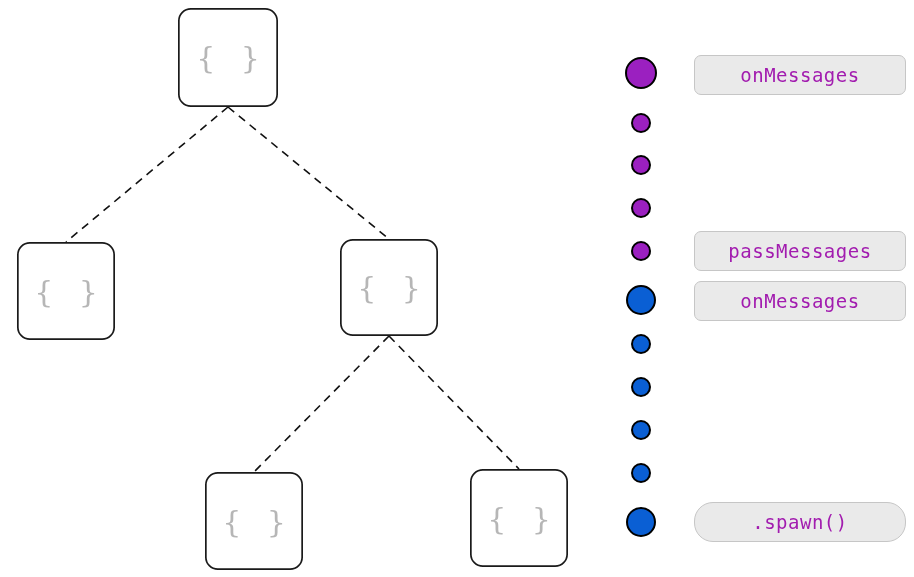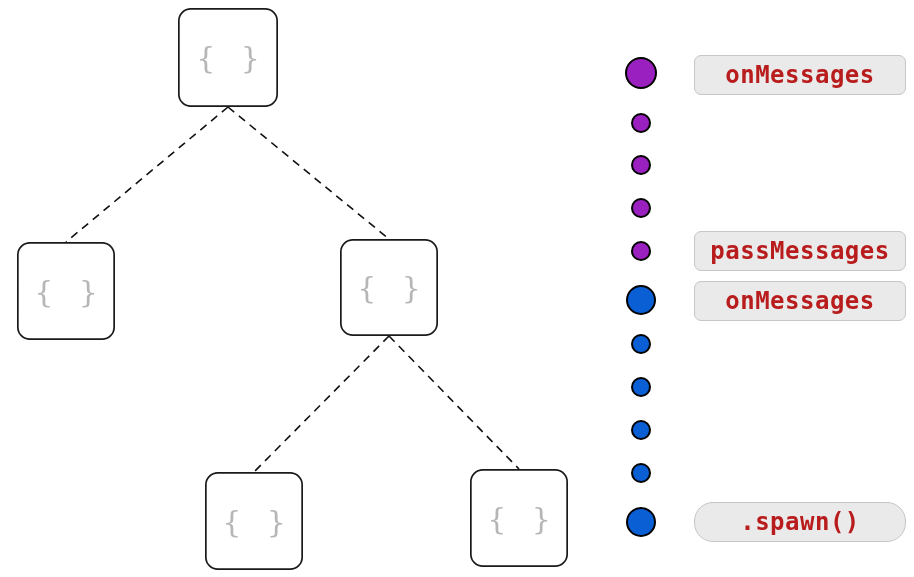--- a/index.html
+++ b/index.html
@@ -62,26 +62,25 @@
   
   .label-box {
     position: absolute;
     background: #eaeaea;
     border: 1px solid #c6c6c6;
     border-radius: 7px;
     box-sizing: border-box;
     display: flex;
     align-items: center;
     justify-content: center;
-    color: #b91c1c;
+    color: #a21caf;
     font-family: "DejaVu Sans Mono", "Liberation Mono", monospace;
-    font-size: 24px;
+    font-size: 19px;
     letter-spacing: 0.5px;
     white-space: nowrap;
-    font-weight: bold;
   }
 </style>
 </head>
 <body>
 
 <div id="canvas">
 
   <svg id="tree-svg" viewBox="0 0 914 577" preserveAspectRatio="none">
     <g id="edge-layer">
         <line class="tree-edge" x1="228" y1="107" x2="66" y2="242"></line>

